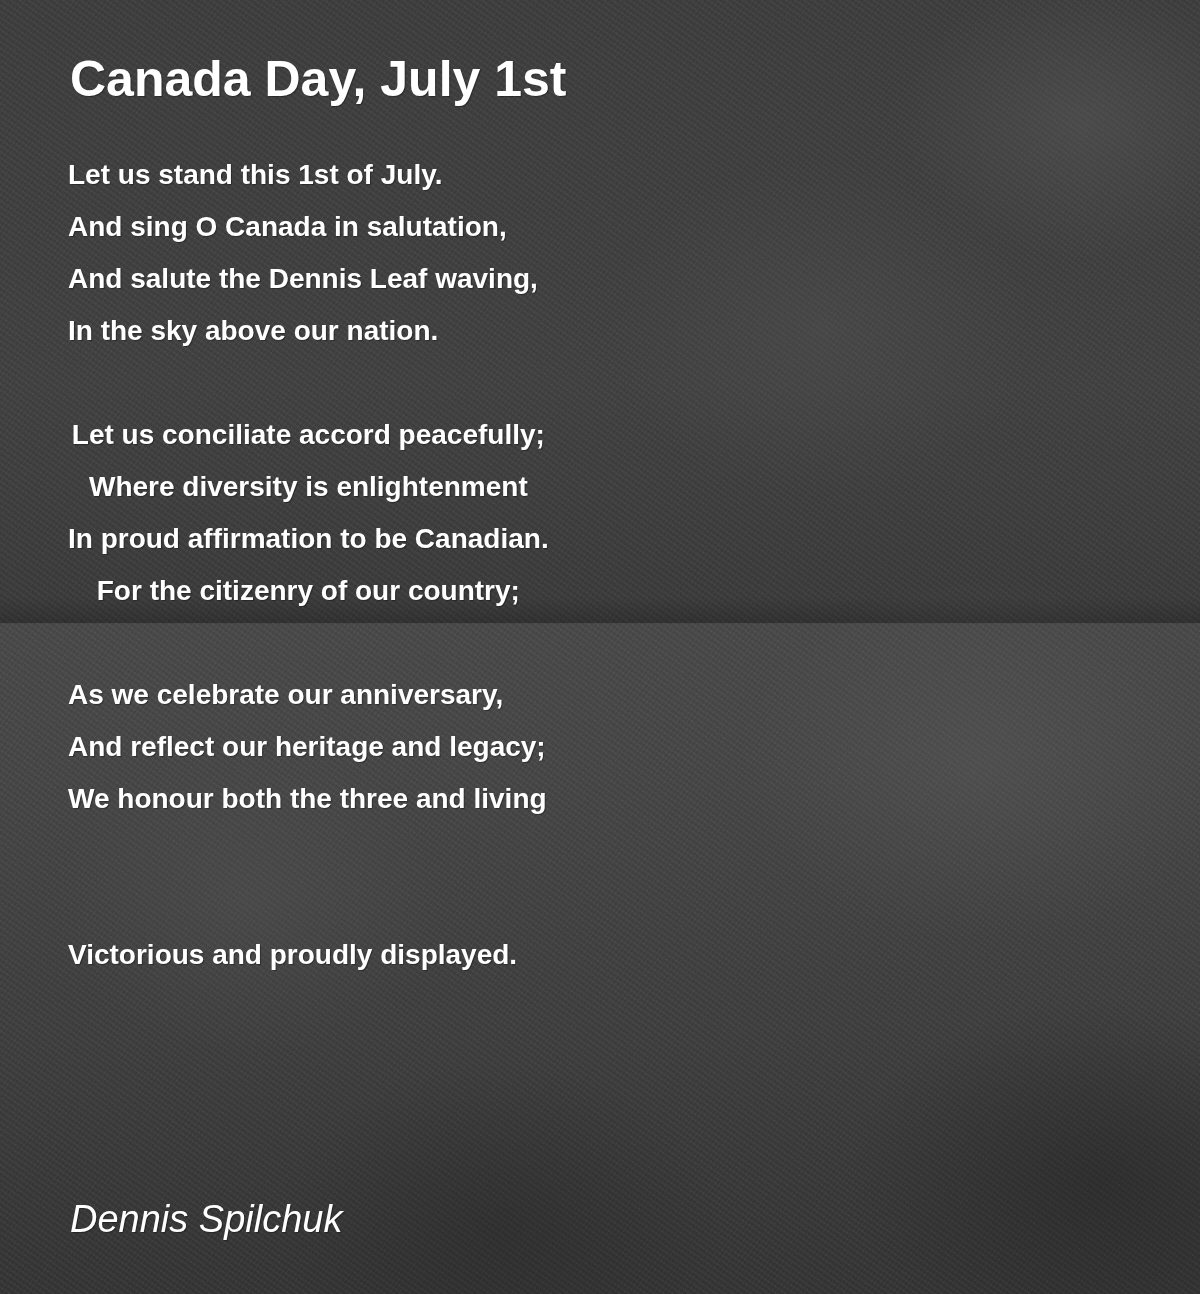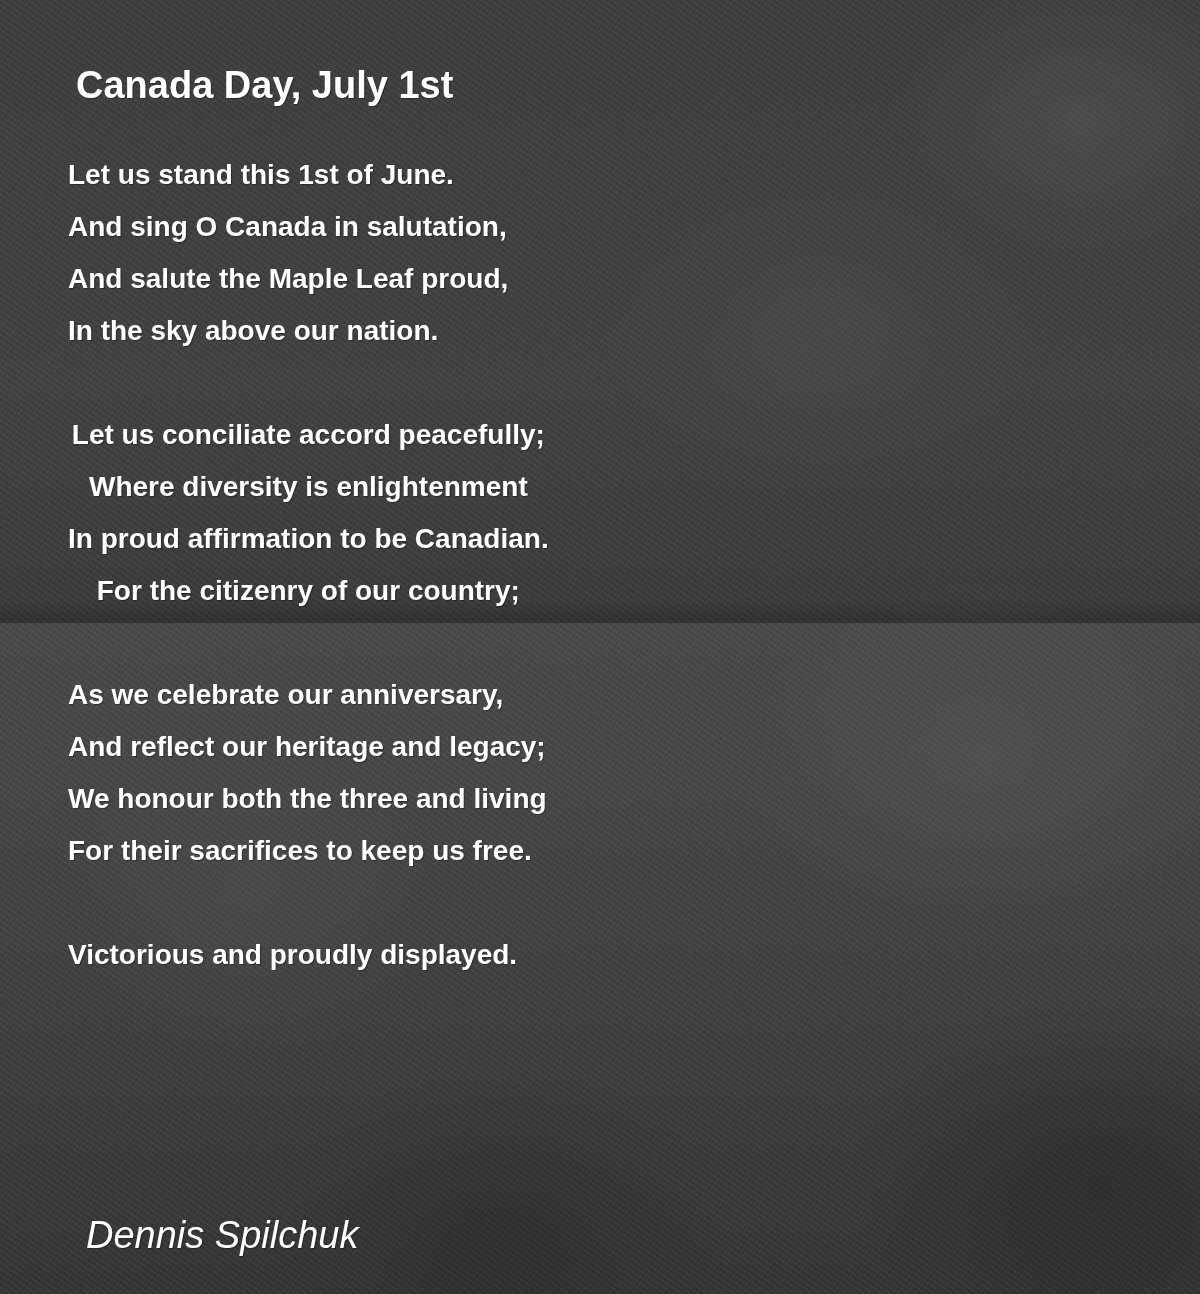--- a/index.html
+++ b/index.html
@@ -39,22 +39,22 @@
       position: absolute;
       left: 68px;
       top: 0;
       width: 1100px;
       color: #ffffff;
     }
     .title {
       position: absolute;
       left: 0;
       top: 55px;
-      margin: 8px;
-      font-size: 38px;
+      margin: 2px;
+      font-size: 50px;
       font-weight: bold;
       line-height: 44px;
       white-space: nowrap;
       text-shadow: 1px 1px 1px rgba(0,0,0,0.35);
     }
     .stanza {
       position: absolute;
       left: 0;
       margin: 0;
     }
@@ -68,57 +68,56 @@
       text-shadow: 1px 1px 1px rgba(0,0,0,0.35);
     }
     .s0 { top: 149px; }
     .s1 { top: 409px; text-align: center; }
     .s2 { top: 669px; }
     .s3 { top: 929px; }
     .author {
       position: absolute;
       left: 2px;
       top: 1196px;
-      margin: 16px;
+      margin: 0;
       font-size: 38px;
       font-style: italic;
       font-weight: normal;
       line-height: 46px;
       white-space: nowrap;
       text-shadow: 1px 1px 1px rgba(0,0,0,0.35);
     }
   </style>
 </head>
 <body>
 
 <div class="bg"></div>
 <div class="band-shadow"></div>
 
 <div class="content">
   <h1 class="title">Canada Day, July 1st</h1>
 
   <div class="stanza s0">
-    <span class="line">Let us stand this 1st of June.</span>
+    <span class="line">Let us stand this 1st of July.</span>
     <span class="line">And sing O Canada in salutation,</span>
-    <span class="line">And salute the Maple Leaf proud,</span>
+    <span class="line">And salute the Dennis Leaf waving,</span>
     <span class="line">In the sky above our nation.</span>
   </div>
 
   <div class="stanza s1">
     <span class="line">Let us conciliate accord peacefully;</span>
     <span class="line">Where diversity is enlightenment</span>
     <span class="line">In proud affirmation to be Canadian.</span>
     <span class="line">For the citizenry of our country;</span>
   </div>
 
   <div class="stanza s2">
     <span class="line">As we celebrate our anniversary,</span>
     <span class="line">And reflect our heritage and legacy;</span>
     <span class="line">We honour both the three and living</span>
-    <span class="line">For their sacrifices to keep us free.</span>
   </div>
 
   <div class="stanza s3">
     <span class="line">Victorious and proudly displayed.</span>
   </div>
 
   <p class="author">Dennis Spilchuk</p>
 </div>
 
 </body></html>

